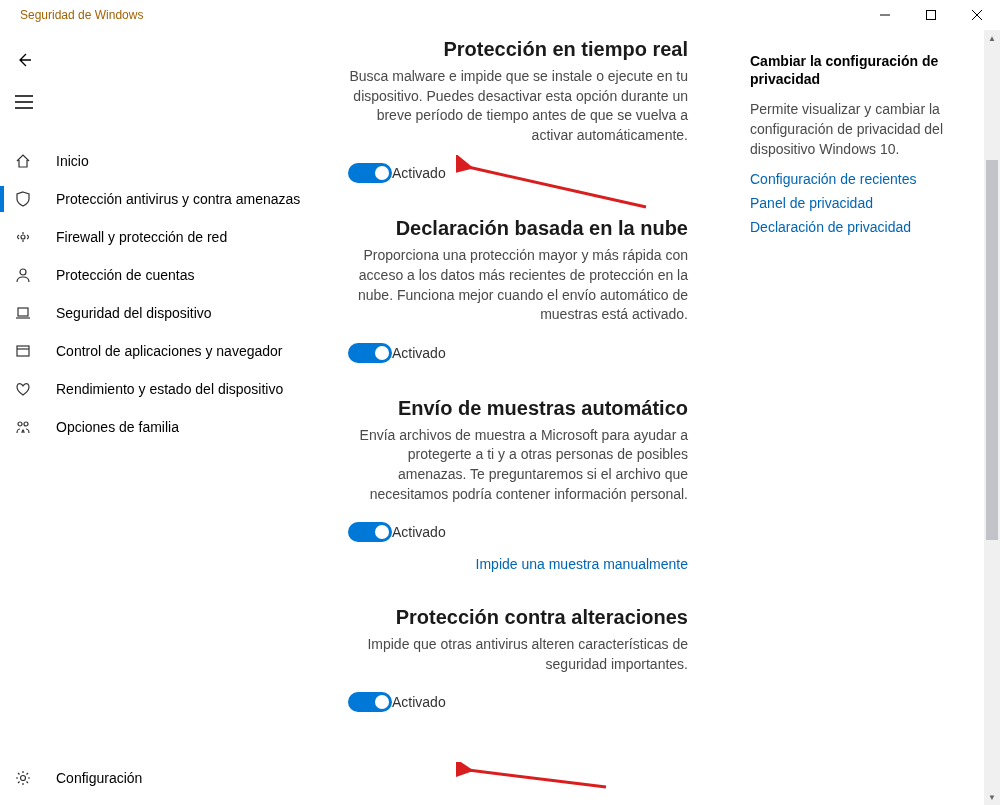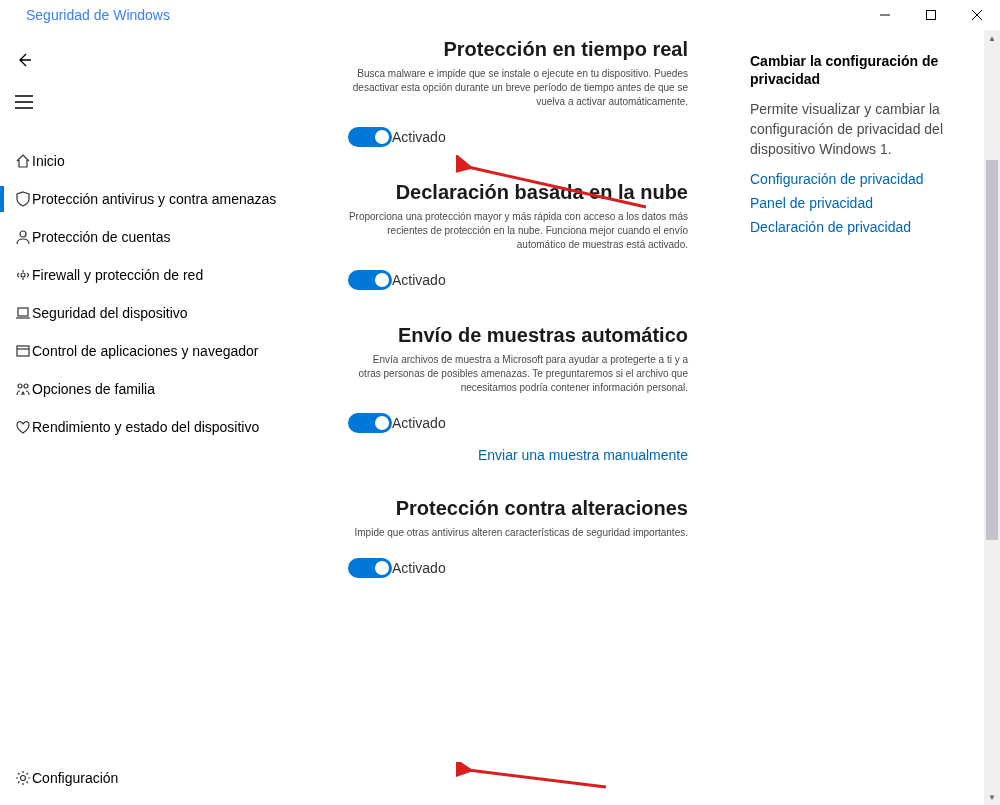--- a/index.html
+++ b/index.html
@@ -10,23 +10,23 @@
     background: #fff;
     width: 1000px;
     height: 805px;
     overflow: hidden;
     position: relative;
   }
   .titlebar {
     height: 30px;
     display: flex;
     align-items: center;
-    padding-left: 26px;
-    font-size: 14px;
-    color: #3b82f6;
+    padding-left: 20px;
+    font-size: 12px;
+    color: #a16207;
   }
   .titlebar .spacer { flex: 1; }
   .winbtn {
     width: 46px;
     height: 30px;
     display: flex;
     align-items: center;
     justify-content: center;
     font-family: "Segoe MDL2 Assets", sans-serif;
     font-size: 10px;
@@ -52,21 +52,21 @@
     margin-bottom: 2px;
   }
   .backbtn { margin-left: 2px; }
   .hamburger { margin-left: 2px; margin-bottom: 20px; }
   .nav { list-style: none; }
   .nav li {
     height: 38px;
     display: flex;
     align-items: center;
     padding-left: 14px;
-    gap: 0;
+    gap: 24px;
     position: relative;
   }
   .nav li.active::before {
     content: "";
     position: absolute;
     left: 0;
     top: 6px;
     bottom: 6px;
     width: 4px;
     background: #0078d7;
@@ -90,21 +90,21 @@
     text-align: right;
   }
   .section { margin-bottom: 34px; max-width: 340px; }
   .section h2 {
     font-size: 20px;
     font-weight: 600;
     margin-bottom: 6px;
     color: #1a1a1a;
   }
   .section p.desc {
-    font-size: 10px;
+    font-size: 14px;
     color: #4a4a4a;
     line-height: 1.4;
     margin-bottom: 18px;
   }
   .toggle-row {
     display: flex;
     align-items: center;
     gap: 0;
   }
   .toggle {
@@ -240,69 +240,69 @@
         <span class="icon">
             <svg width="16" height="16" viewBox="0 0 16 16">
               <path d="M8 1 L14 3 V8 C14 12 8 15 8 15 C8 15 2 12 2 8 V3 Z" fill="none" stroke="#333" stroke-width="1.2"></path>
             </svg>
           </span>
         <span class="label">Protección antivirus y contra amenazas</span>
       </li>
       <li>
         <span class="icon">
             <svg width="16" height="16" viewBox="0 0 16 16">
+              <path d="M8 3 V5 M8 11 V13 M4 6 Q1 8 4 10 M12 6 Q15 8 12 10 M8 6 A2 2 0 1 0 8 10 A2 2 0 1 0 8 6" fill="none" stroke="#333" stroke-width="1.2"></path>
+            </svg>
+          </span>
+        <span class="label">Firewall y protección de red</span>
+      </li>
+      <li>
+        <span class="icon">
+            <svg width="16" height="16" viewBox="0 0 16 16">
               <circle cx="8" cy="5" r="3" fill="none" stroke="#333" stroke-width="1.2"></circle>
               <path d="M2 15 C2 11 5 10 8 10 C11 10 14 11 14 15" fill="none" stroke="#333" stroke-width="1.2"></path>
             </svg>
           </span>
         <span class="label">Protección de cuentas</span>
       </li>
       <li>
         <span class="icon">
             <svg width="16" height="16" viewBox="0 0 16 16">
-              <path d="M8 3 V5 M8 11 V13 M4 6 Q1 8 4 10 M12 6 Q15 8 12 10 M8 6 A2 2 0 1 0 8 10 A2 2 0 1 0 8 6" fill="none" stroke="#333" stroke-width="1.2"></path>
-            </svg>
-          </span>
-        <span class="label">Firewall y protección de red</span>
-      </li>
-      <li>
-        <span class="icon">
-            <svg width="16" height="16" viewBox="0 0 16 16">
               <rect x="3" y="3" width="10" height="8" fill="none" stroke="#333" stroke-width="1.2"></rect>
               <line x1="1" y1="13" x2="15" y2="13" stroke="#333" stroke-width="1.2"></line>
             </svg>
           </span>
         <span class="label">Seguridad del dispositivo</span>
       </li>
       <li>
         <span class="icon">
             <svg width="16" height="16" viewBox="0 0 16 16">
               <rect x="2" y="3" width="12" height="10" fill="none" stroke="#333" stroke-width="1.2"></rect>
               <line x1="2" y1="6" x2="14" y2="6" stroke="#333" stroke-width="1.2"></line>
             </svg>
           </span>
         <span class="label">Control de aplicaciones y navegador</span>
+      </li>
+      <li>
+        <span class="icon">
+            <svg width="16" height="16" viewBox="0 0 16 16">
+              <path d="M8 14 C8 14 2 10 2 6 C2 3 4 2 6 3 C7 3.5 8 5 8 5 C8 5 9 3.5 10 3 C12 2 14 3 14 6 C14 10 8 14 8 14 Z" fill="none" stroke="#333" stroke-width="1.2"></path>
+            </svg>
+          </span>
+        <span class="label">Rendimiento y estado del dispositivo</span>
       </li>
       <li>
         <span class="icon">
             <svg width="16" height="16" viewBox="0 0 16 16">
               <circle cx="5" cy="5" r="2" fill="none" stroke="#333" stroke-width="1.2"></circle>
               <circle cx="11" cy="5" r="2" fill="none" stroke="#333" stroke-width="1.2"></circle>
               <path d="M2 14 C2 11 4 10 5 10 M14 14 C14 11 12 10 11 10 M7 14 C7 12 8 11 8 11 C8 11 9 12 9 14" fill="none" stroke="#333" stroke-width="1.2"></path>
             </svg>
           </span>
         <span class="label">Opciones de familia</span>
-      </li>
-      <li>
-        <span class="icon">
-            <svg width="16" height="16" viewBox="0 0 16 16">
-              <path d="M8 14 C8 14 2 10 2 6 C2 3 4 2 6 3 C7 3.5 8 5 8 5 C8 5 9 3.5 10 3 C12 2 14 3 14 6 C14 10 8 14 8 14 Z" fill="none" stroke="#333" stroke-width="1.2"></path>
-            </svg>
-          </span>
-        <span class="label">Rendimiento y estado del dispositivo</span>
       </li>
     </ul>
     <div class="sidebar-bottom">
       <ul class="nav">
         <li>
           <span class="icon">
               <svg width="16" height="16" viewBox="0 0 16 16">
                 <circle cx="8" cy="8" r="2.5" fill="none" stroke="#333" stroke-width="1.2"></circle>
                 <path d="M8 1 V3 M8 13 V15 M1 8 H3 M13 8 H15 M3 3 L4.5 4.5 M11.5 11.5 L13 13 M13 3 L11.5 4.5 M4.5 11.5 L3 13" stroke="#333" stroke-width="1.2"></path>
               </svg>
@@ -333,38 +333,38 @@
       </div>
     </div>
 
     <div class="section">
       <h2>Envío de muestras automático</h2>
       <p class="desc">Envía archivos de muestra a Microsoft para ayudar a protegerte a ti y a otras personas de posibles amenazas. Te preguntaremos si el archivo que necesitamos podría contener información personal.</p>
       <div class="toggle-row">
         <div class="toggle"></div>
         <span class="toggle-label">Activado</span>
       </div>
-      <a class="link">Enviar una muestra manualmente</a>
+      <a class="link">Impide una muestra manualmente</a>
     </div>
 
     <div class="section" style="margin-bottom:0">
       <h2>Protección contra alteraciones</h2>
       <p class="desc">Impide que otras antivirus alteren características de seguridad importantes.</p>
       <div class="toggle-row">
         <div class="toggle"></div>
         <span class="toggle-label">Activado</span>
       </div>
     </div>
 
   </div>
 
   <div class="rightcol">
     <h3>Cambiar la configuración de privacidad</h3>
-    <p>Permite visualizar y cambiar la configuración de privacidad del dispositivo Windows 1.</p>
-    <a class="rlink">Configuración de privacidad</a>
+    <p>Permite visualizar y cambiar la configuración de privacidad del dispositivo Windows 10.</p>
+    <a class="rlink">Configuración de recientes</a>
     <a class="rlink">Panel de privacidad</a>
     <a class="rlink">Declaración de privacidad</a>
   </div>
 
 </div>
 
 <div class="scrollbar">
   <div class="arrow">▲</div>
   <div class="thumb"></div>
   <div class="arrow" style="position:absolute;bottom:0;width:100%">▼</div>

